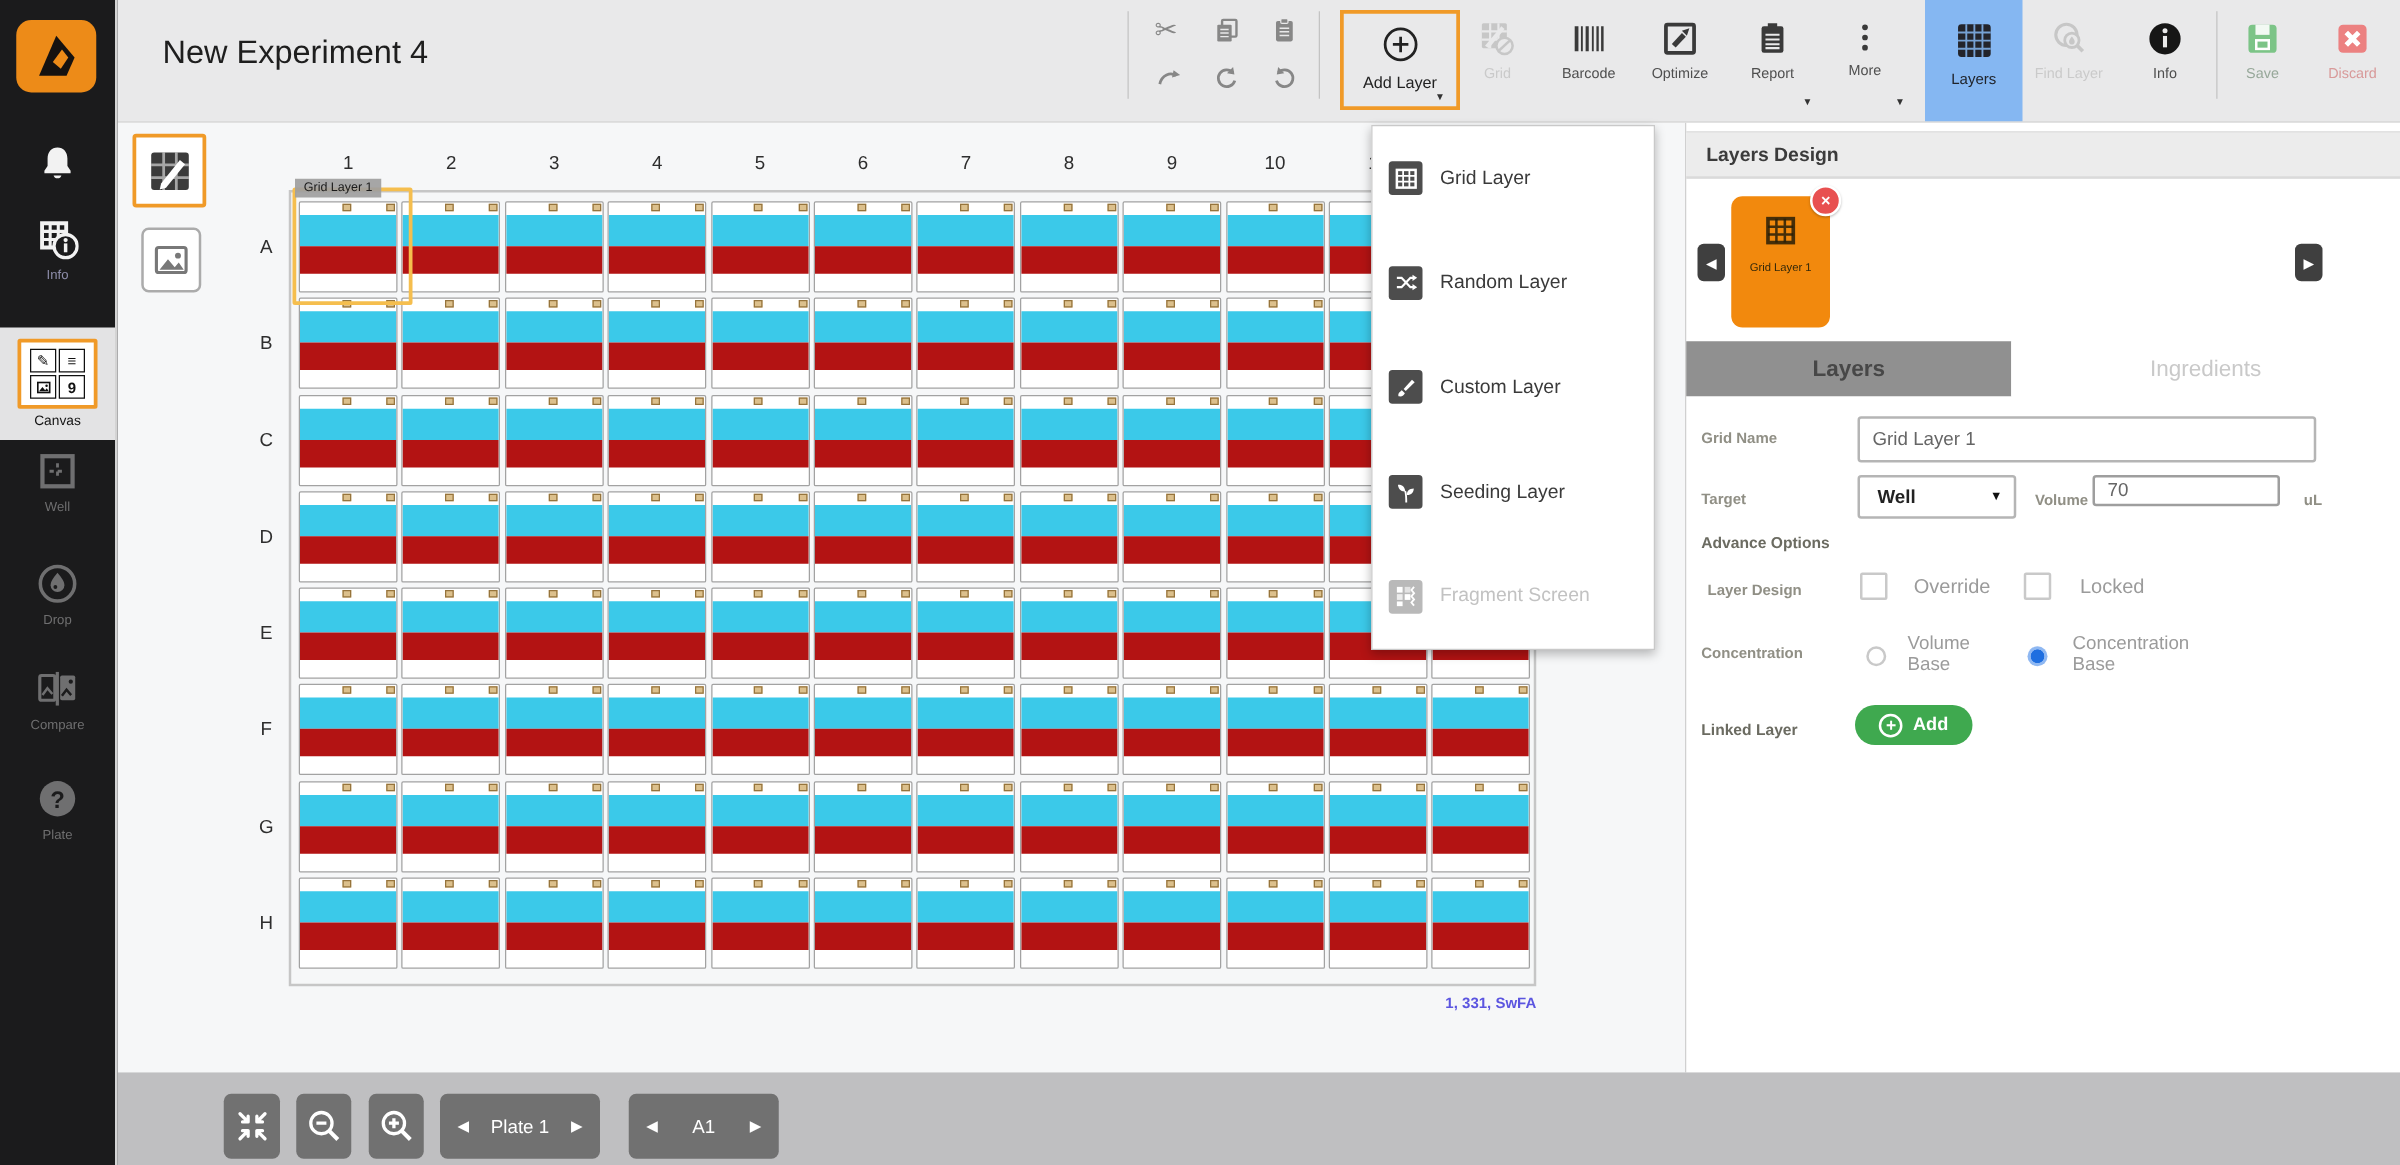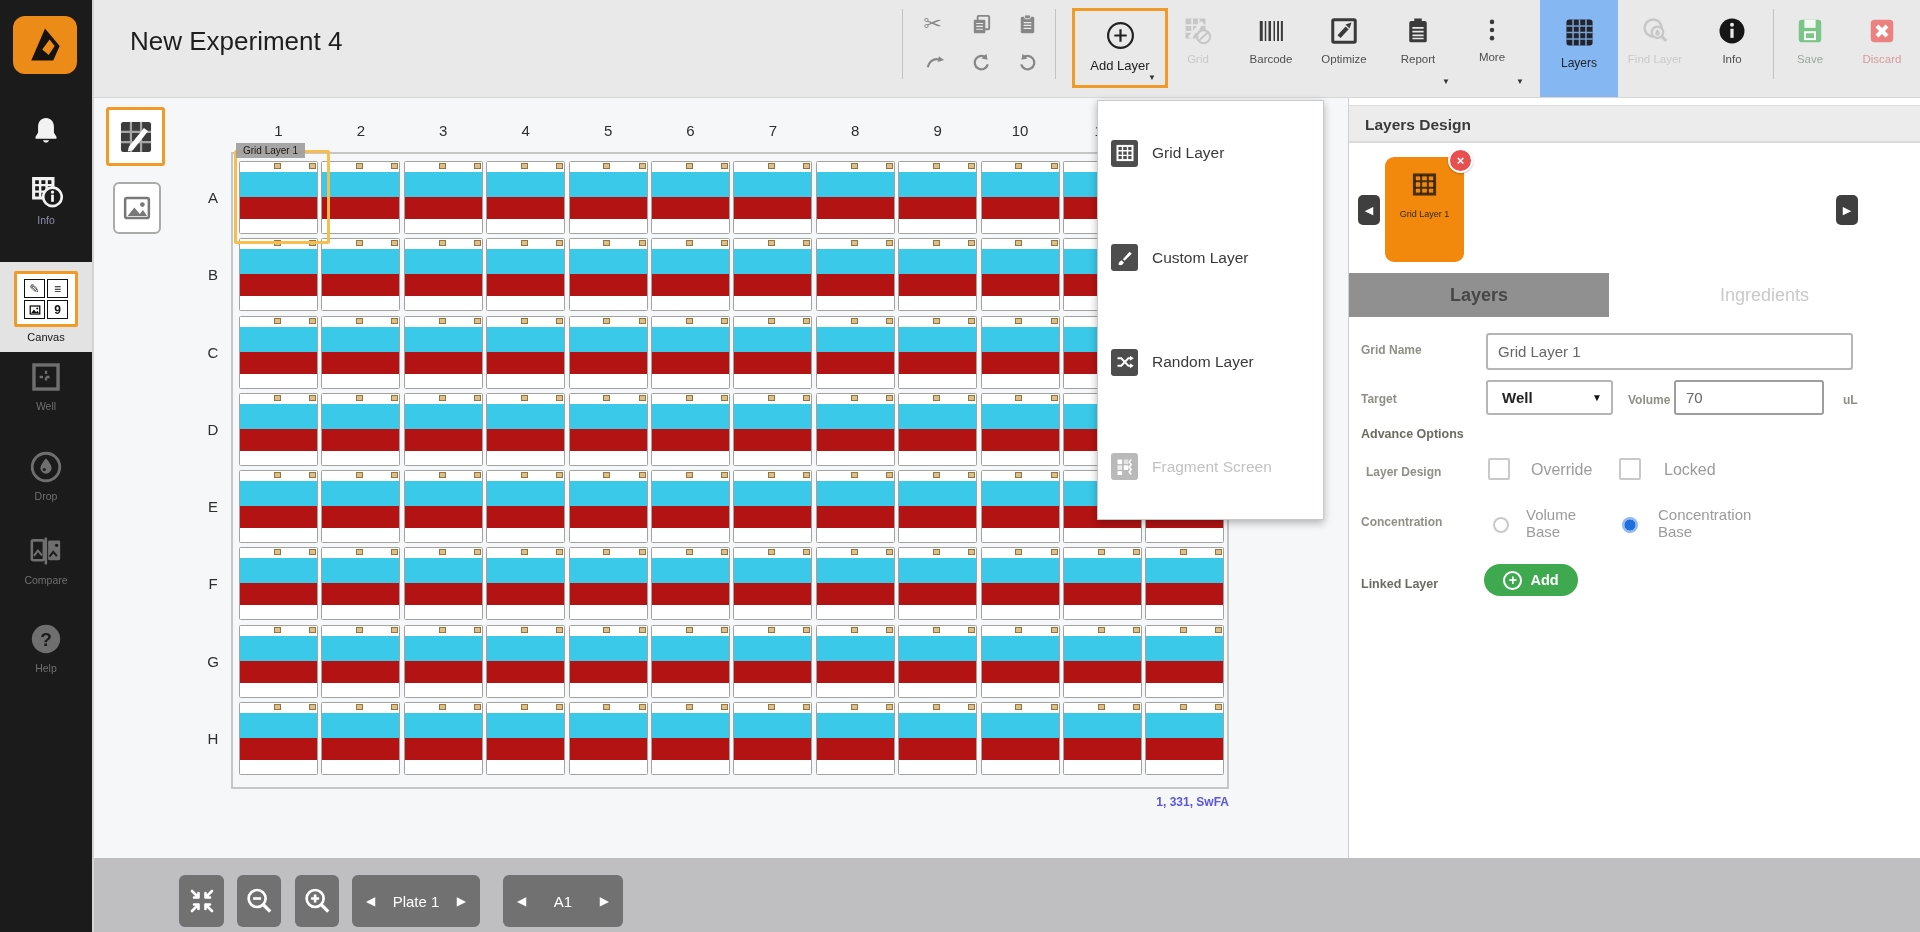--- a/index.html
+++ b/index.html
@@ -125,21 +125,21 @@
   #lbl-ul{left:494px;top:295px;}
   #lbl-advance{left:12px;top:329px;}
   #lbl-layer-options{left:17px;top:367px;}
   #lbl-concentration{left:12px;top:417px;}
   #lbl-linked{left:12px;top:479px;}
   .pinput{position:absolute;border:2px solid #B5B5B5;border-radius:3px;background:#fff;font-size:15px;color:#666;padding:0 10px;box-sizing:border-box;font-family:inherit;outline:none;}
   #inp-layer-name{left:137px;top:235px;width:367px;height:37px;}
   #sel-target{left:137px;top:282px;width:127px;height:35px;display:flex;align-items:center;justify-content:space-between;padding:0 9px 0 14px;}
   #sel-target .sel-val{font-size:15px;font-weight:700;color:#222;}
   #sel-target .sel-caret{font-size:10px;color:#111;}
-  #inp-volume{left:325px;top:282px;width:150px;height:35px;border-color:#9E9E9E;}
+  #inp-volume{left:325px;top:282px;width:150px;height:25px;border-color:#9E9E9E;}
   .pcheck{position:absolute;width:22px;height:22px;border:2px solid #C9C9C9;border-radius:2px;background:#fff;box-sizing:border-box;}
   #chk-override{left:139px;top:360px;}
   #chk-locked{left:270px;top:360px;}
   .optlabel{position:absolute;font-size:16px;color:#9B9B9B;}
   #lbl-override{left:182px;top:363px;}
   #lbl-locked{left:315px;top:363px;}
   .pradio{position:absolute;width:16px;height:16px;border-radius:50%;border:2px solid #C9C9C9;background:#fff;box-sizing:border-box;}
   .pradio.checked{border:none;background:radial-gradient(circle,#1F6FE0 0 46%,#8FB8F2 50% 100%);}
   #radio-vol{left:144px;top:419px;}
   #radio-conc{left:273px;top:419px;}
@@ -245,21 +245,21 @@
         </span>
         <div class="sb-label">Compare</div>
       </div>
       <div class="sb-item sb-help dis">
         <span class="sb-icon">
           <svg viewBox="0 0 24 24">
             <circle cx="12" cy="12" r="10" fill="currentColor"></circle>
             <text x="12" y="17" text-anchor="middle" font-size="13.5" font-weight="bold" fill="#1B1B1C">?</text>
           </svg>
         </span>
-        <div class="sb-label">Help</div>
+        <div class="sb-label">Plate</div>
       </div>
     </aside>
 
   <header id="topbar">
     <div id="page-title">New Experiment 4</div>
     <div class="tsep" id="sep1"></div>
     <div id="clip-cluster">
         <span class="clip-btn">
           <span style="width: 23px; height: 23px; display: block;"><span class="glyph">✂</span></span>
         </span>
@@ -1060,38 +1060,50 @@
               <path d="M3 9.2h18M3 14.8h18M9 3.5v17M15 3.5v17" stroke="currentColor" stroke-width="1.7"></path>
             </svg>
           </span>
           <span class="mi-label">Grid Layer</span>
         </span>
       </div>
       <div class="mi">
         <span class="mi-wrap">
           <span class="mi-icon">
             <svg viewBox="0 0 24 24">
-              <path d="M9.5 13.5L17.5 4.5l2.6 2.4-8.6 8.4z" fill="currentColor"></path>
-              <path d="M4.5 20.5c-.6-3.4 1.6-4.2 3.2-5.8l3 2.8c-1.2 2.2-2.4 3.6-6.2 3z" fill="currentColor"></path>
-            </svg>
-          </span>
-          <span class="mi-label">Custom Layer</span>
-        </span>
-      </div>
-      <div class="mi">
-        <span class="mi-wrap">
-          <span class="mi-icon">
-            <svg viewBox="0 0 24 24">
               <path d="M3 7.5h4.5L16 16.5h3" fill="none" stroke="currentColor" stroke-width="2.2"></path>
               <path d="M3 16.5h4.5L16 7.5h3" fill="none" stroke="currentColor" stroke-width="2.2"></path>
               <path d="M18 4.5l4.5 3-4.5 3z" fill="currentColor"></path>
               <path d="M18 13.5l4.5 3-4.5 3z" fill="currentColor"></path>
             </svg>
           </span>
           <span class="mi-label">Random Layer</span>
+        </span>
+      </div>
+      <div class="mi">
+        <span class="mi-wrap">
+          <span class="mi-icon">
+            <svg viewBox="0 0 24 24">
+              <path d="M9.5 13.5L17.5 4.5l2.6 2.4-8.6 8.4z" fill="currentColor"></path>
+              <path d="M4.5 20.5c-.6-3.4 1.6-4.2 3.2-5.8l3 2.8c-1.2 2.2-2.4 3.6-6.2 3z" fill="currentColor"></path>
+            </svg>
+          </span>
+          <span class="mi-label">Custom Layer</span>
+        </span>
+      </div>
+      <div class="mi">
+        <span class="mi-wrap">
+          <span class="mi-icon">
+            <svg viewBox="0 0 24 24">
+              <path d="M12 21.5c0-5 0-8-1-11" fill="none" stroke="currentColor" stroke-width="1.8"></path>
+              <path d="M11 11C6.7 11.4 4.3 8.4 4 4.6c4.2-.3 6.8 2.2 7 6.4z" fill="currentColor"></path>
+              <path d="M12.6 14.5c-.2-4 2.2-6.2 6.6-6.3-.1 3.8-2.3 6.4-6.6 6.3z" fill="currentColor"></path>
+            </svg>
+          </span>
+          <span class="mi-label">Seeding Layer</span>
         </span>
       </div>
       <div class="mi dis">
         <span class="mi-wrap">
           <span class="mi-icon">
             <svg viewBox="0 0 24 24">
               <g fill="currentColor">
                 <rect x="3" y="3" width="5.5" height="5.5"></rect>
                 <rect x="3" y="10" width="5.5" height="5.5" opacity=".75"></rect>
                 <rect x="3" y="17" width="5.5" height="4.5"></rect>

